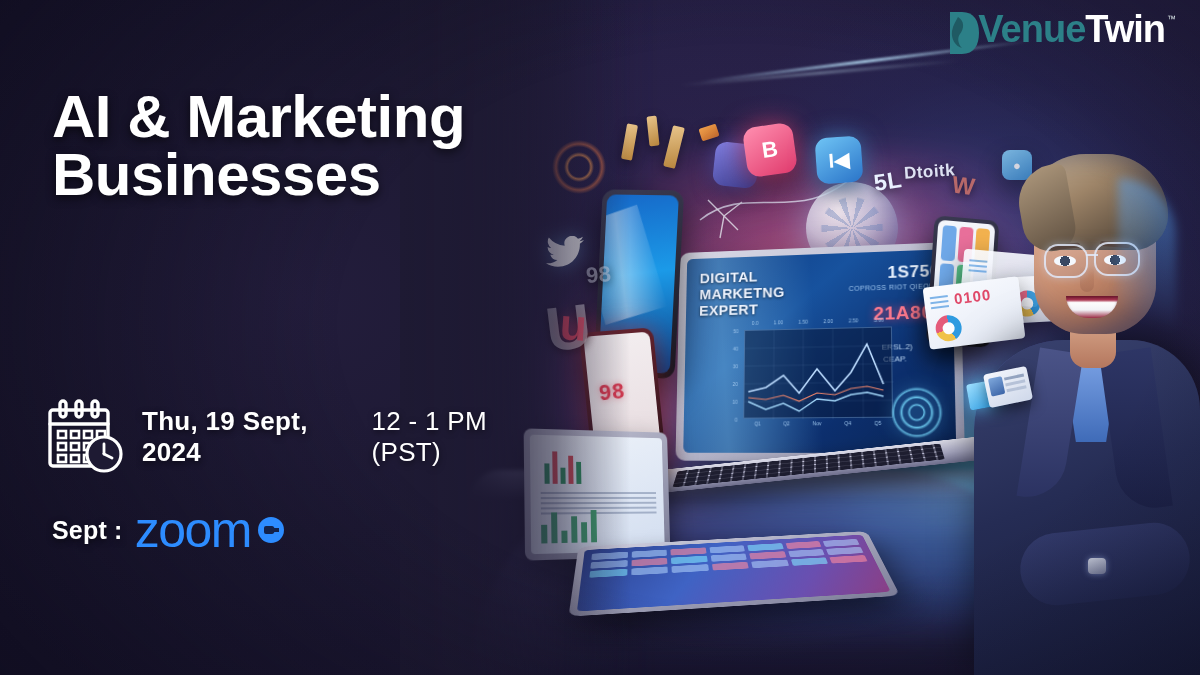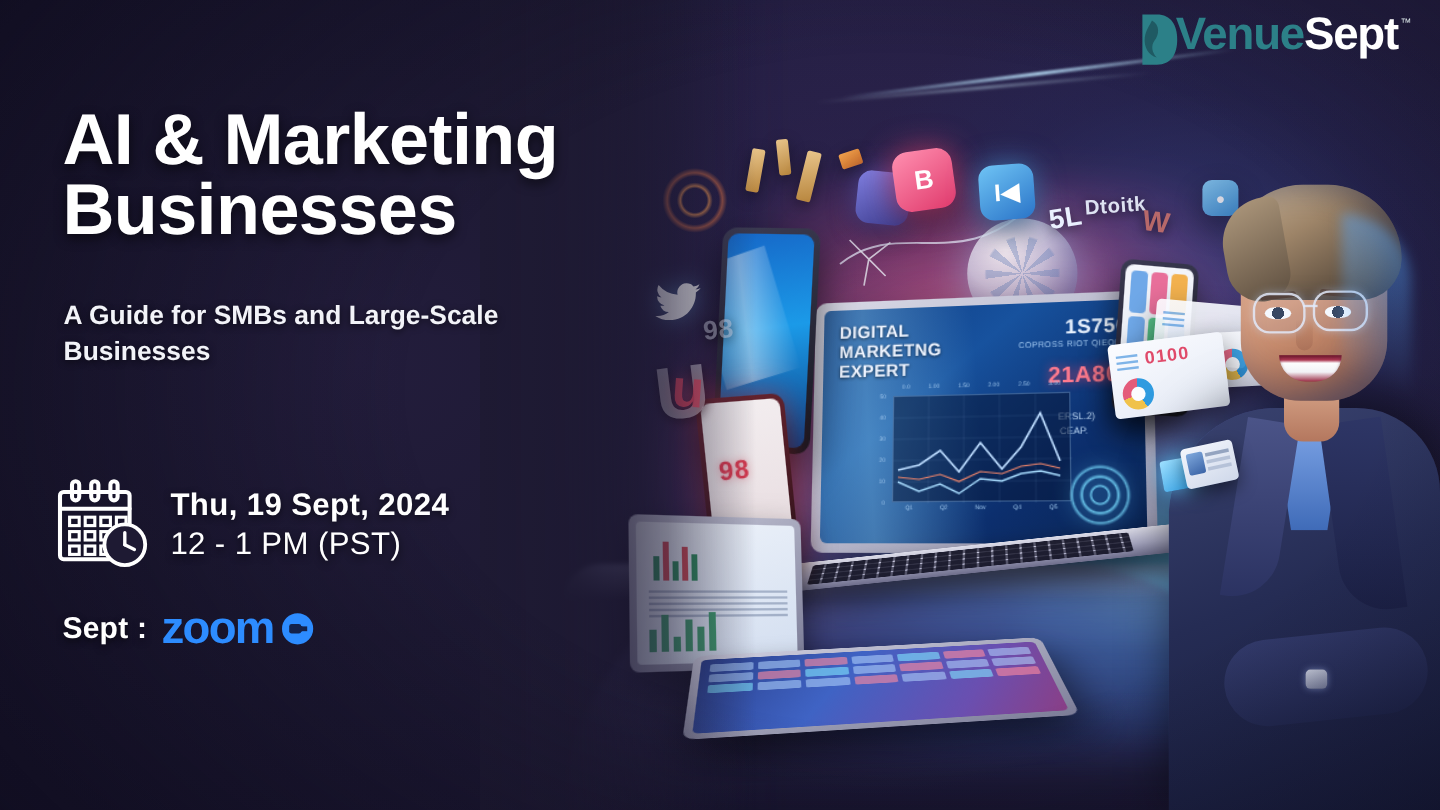--- a/index.html
+++ b/index.html
@@ -318,28 +318,28 @@
   .content{ position:absolute; left:0; top:0; width:560px; height:675px; z-index:20; }
   .title{ position:absolute; left:52px; top:88px; width:500px;
     font-size:60px; line-height:.96; font-weight:700; color:#ffffff; letter-spacing:-.5px;
     text-shadow:0 3px 10px rgba(0,0,0,.65); }
   .subtitle{ position:absolute; left:53px; top:248px; width:470px;
     font-size:22px; line-height:1.35; font-weight:700; color:#f2f3f8;
     text-shadow:0 2px 6px rgba(0,0,0,.6); }
 
   .when{ position:absolute; left:46px; top:398px; display:flex; align-items:center; gap:14px; }
   .cal-icon{ width:82px; height:78px; flex:0 0 82px; }
-  .when-text{ display:flex; flex-direction:column; gap:2px; }
+  .when-text{ display:flex; flex-direction:row; gap:2px; }
   .when-date{ font-size:26px; font-weight:700; color:#ffffff; letter-spacing:.3px; text-shadow:0 2px 6px rgba(0,0,0,.6); }
   .when-time{ font-size:26px; font-weight:400; color:#ffffff; letter-spacing:.3px; text-shadow:0 2px 6px rgba(0,0,0,.6); }
 
   .venue{ position:absolute; left:52px; top:505px; display:flex; align-items:center; gap:12px; }
   .venue-label{ font-size:25px; font-weight:700; color:#ffffff; letter-spacing:.2px; text-shadow:0 2px 6px rgba(0,0,0,.6); }
   .zoom-logo{ display:flex; align-items:center; gap:7px; }
-  .zoom-word{ font-size:38px; font-weight:700; color:#2d8cff; letter-spacing:-1.5px; line-height:1; }
+  .zoom-word{ font-size:50px; font-weight:400; color:#2d8cff; letter-spacing:-1.5px; line-height:1; }
   .zoom-cam{ width:26px; height:26px; border-radius:50%; background:#2d8cff; position:relative; }
   .zoom-cam::after{ content:""; position:absolute; left:6px; top:9px; width:10px; height:8px; border-radius:2px;
     background:#14224a; box-shadow:7px 0 0 -2px #14224a; }
   .zoom-cam::before{ content:""; position:absolute; left:15px; top:10px; width:0; height:0;
     border-top:3px solid transparent; border-bottom:3px solid transparent; border-left:5px solid #14224a; }
 
   
   .logo{ position:absolute; right:24px; top:10px; z-index:30; display:flex; align-items:flex-start; }
   .logo-d{ width:34px; height:46px; margin-right:-3px; }
   .logo-digi{ font-size:38px; font-weight:700; color:#2c8088; letter-spacing:-1px; line-height:1; }
@@ -589,21 +589,20 @@
     <div class="fade-left"></div>
     <div class="vignette"></div>
   </div>
 
   <div class="content">
     <div class="title">
       <div>AI &amp; Marketing</div>
       <div>Businesses</div>
     </div>
 
-    <div class="subtitle">A Guide for SMBs and Large-Scale Businesses</div>
 
     <div class="when">
       <svg class="cal-icon" viewBox="0 0 82 78">
         <g stroke="#ffffff" stroke-width="3.4" fill="none" stroke-linecap="round">
           <rect x="4" y="12" width="58" height="56" rx="3"></rect>
           <line x1="4" y1="26" x2="62" y2="26"></line>
           <rect x="14" y="3" width="6" height="16" rx="3"></rect>
           <rect x="30" y="3" width="6" height="16" rx="3"></rect>
           <rect x="46" y="3" width="6" height="16" rx="3"></rect>
         </g>
@@ -639,17 +638,17 @@
       </span>
     </div>
   </div>
 
   <div class="logo">
     <svg class="logo-d" viewBox="0 0 34 46">
       <path d="M3 2 h12 c12 0 17 9 17 21 s-5 21 -17 21 h-12 z" fill="#2c8088"></path>
       <path d="M11 7 c7 4 6 12 2 17 c-3 4 -2 10 2 14 c-7 -2 -11 -9 -10 -17 c1 -6 4 -10 6 -14 z" fill="#1f5a63"></path>
     </svg>
     <span class="logo-digi">Venue</span>
-    <span class="logo-twin">Sept</span>
+    <span class="logo-twin">Twin</span>
     <span class="logo-tm">™</span>
   </div>
 
 </div>
 
 </body></html>

